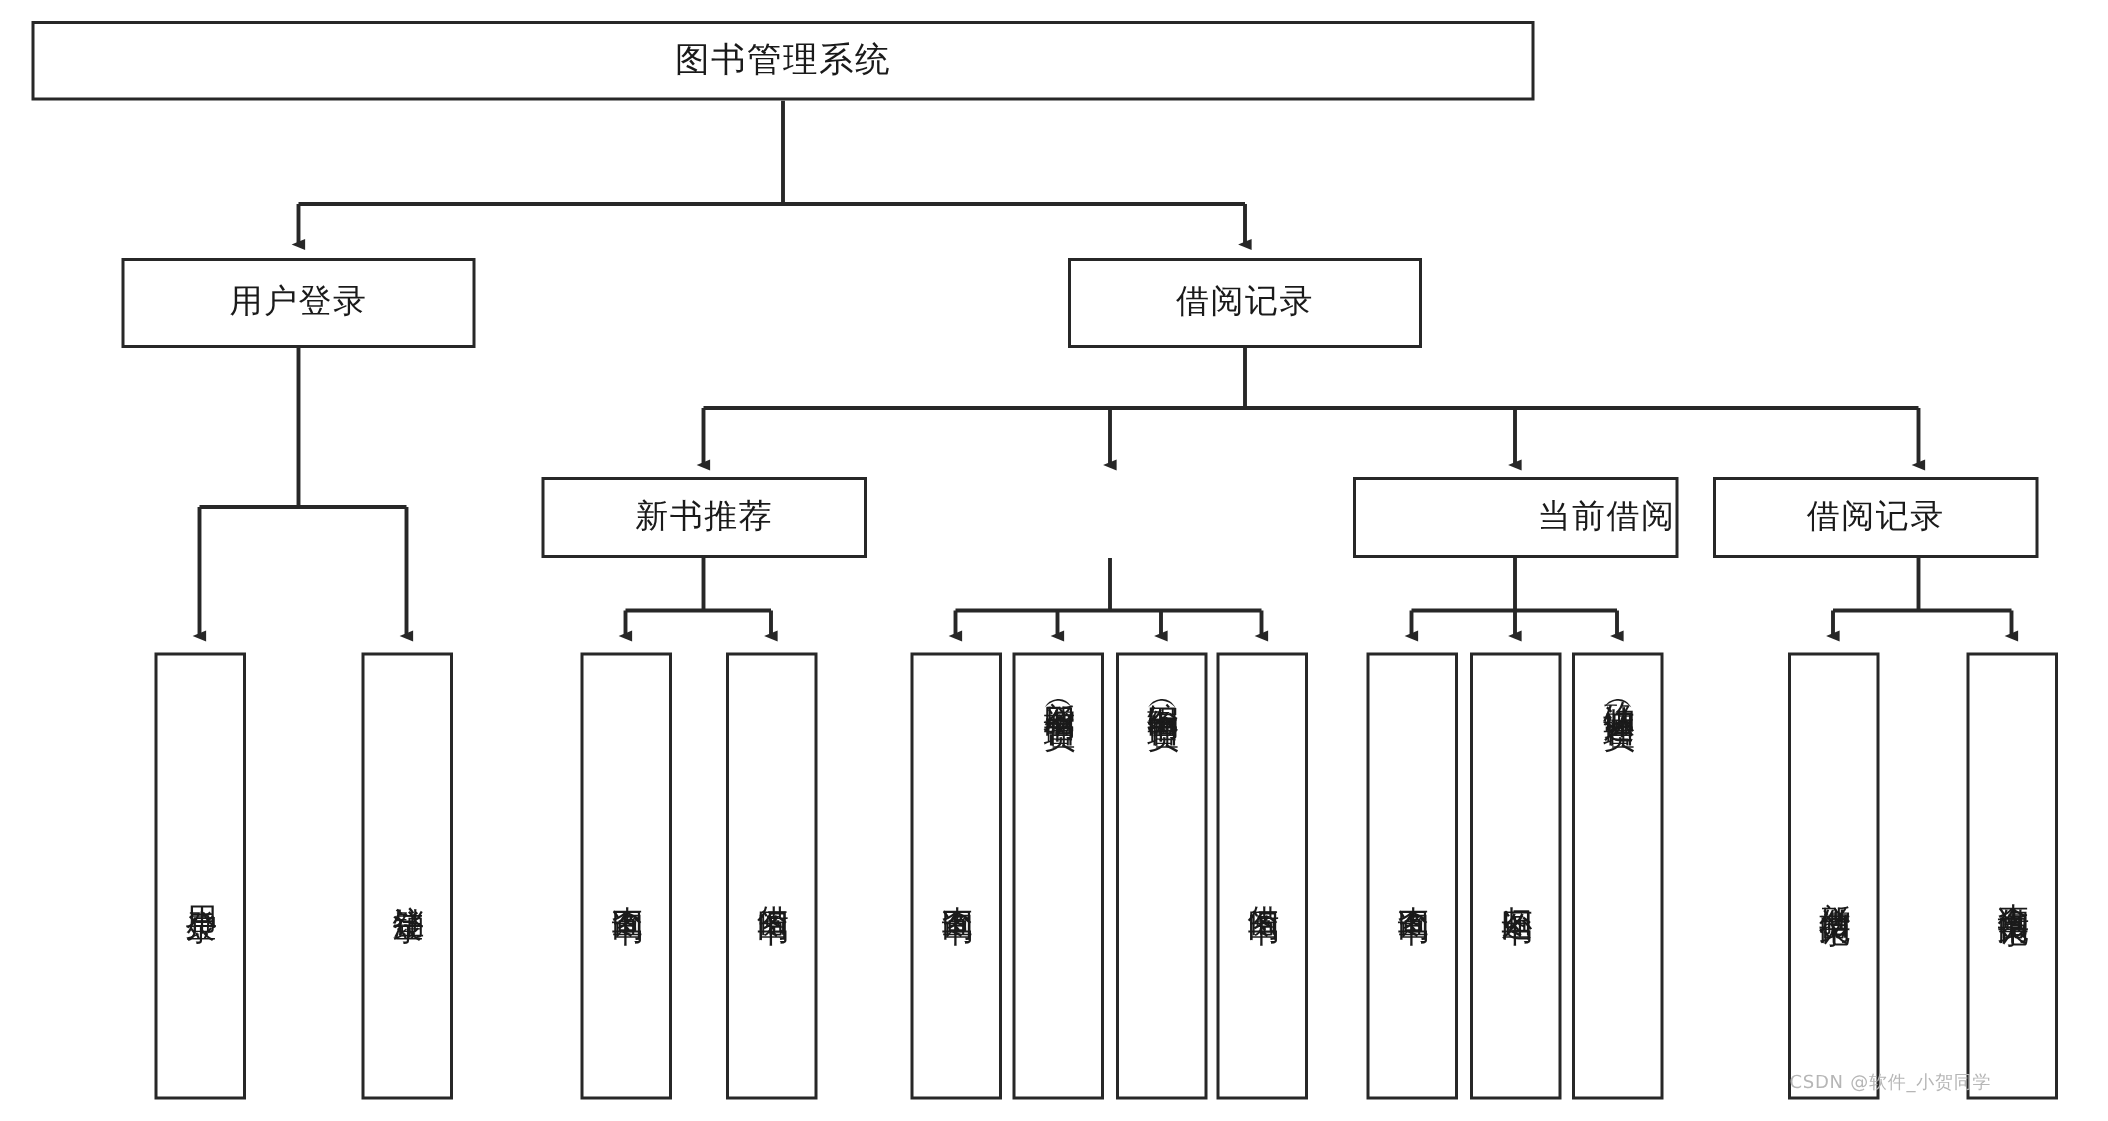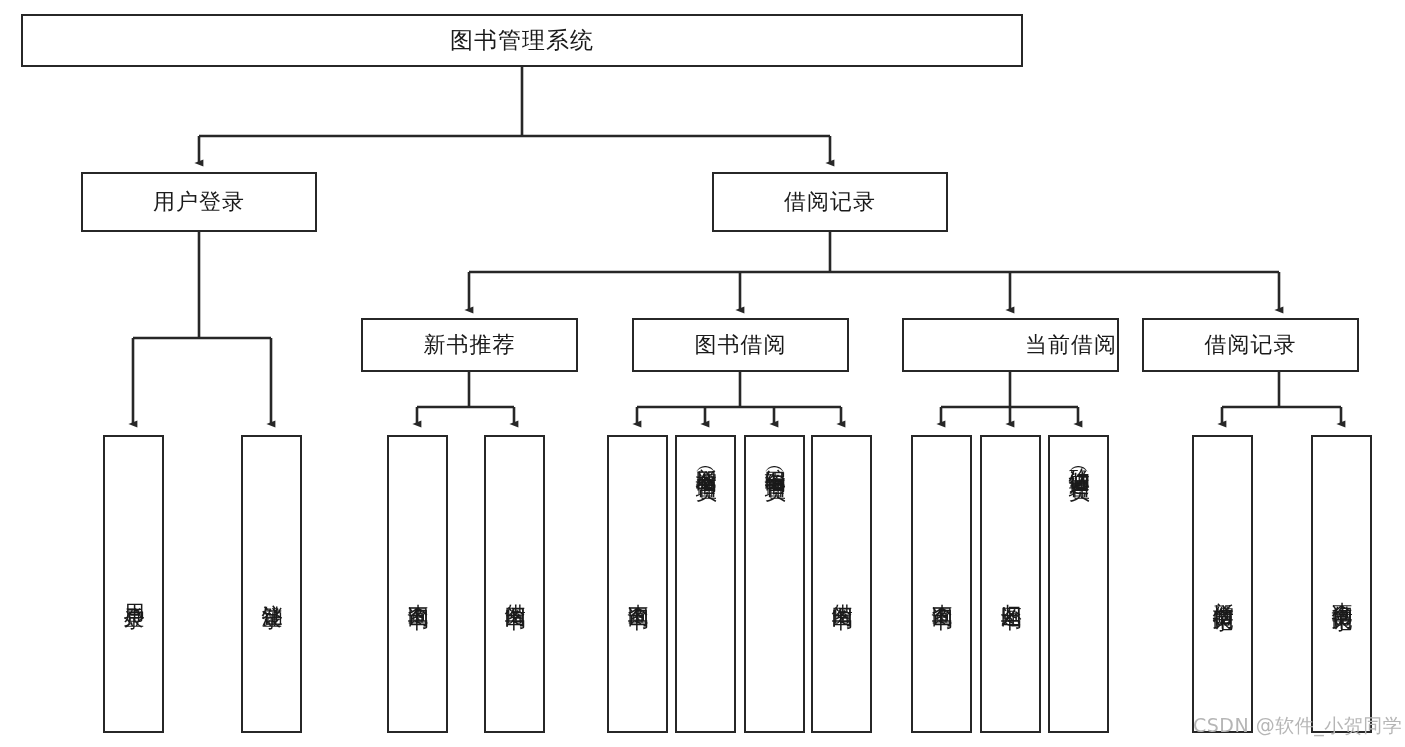--- a/index.html
+++ b/index.html
@@ -64,21 +64,21 @@
     display: flex;
     width: 100%;
     height: 100%;
     align-items: center;
     justify-content: center;
   }
   .watermark {
     position: absolute;
     left: 1193px;
     top: 713px;
-    font-size: 19px;
+    font-size: 12px;
     color: #b6b6b6;
     white-space: nowrap;
     letter-spacing: 0.5px;
   }
 </style>
 </head>
 <body>
 
 <div id="diagram-canvas">
 
@@ -139,23 +139,20 @@
   <div class="node horiz" style="left:81px;top:172px;width:236px;height:60px;">
     <span>用户登录</span>
   </div>
   <div class="node horiz" style="left:712px;top:172px;width:236px;height:60px;">
     <span>借阅记录</span>
   </div>
 
   <div class="node horiz" style="left:361px;top:318px;width:217px;height:54px;">
     <span>新书推荐</span>
   </div>
-  <div class="node horiz" style="left:632px;top:318px;width:217px;height:54px;">
-    <span>图书借阅</span>
-  </div>
   <div class="node horiz" style="left:902px;top:318px;width:217px;height:54px;justify-content:flex-end;">
     <span>当前借阅</span>
   </div>
   <div class="node horiz" style="left:1142px;top:318px;width:217px;height:54px;">
     <span>借阅记录</span>
   </div>
 
   <div class="node vert mid" style="left:103px;top:435px;width:61px;height:298px;">
     <div class="vwrap">
         <span class="vlabel">用户登录</span>

